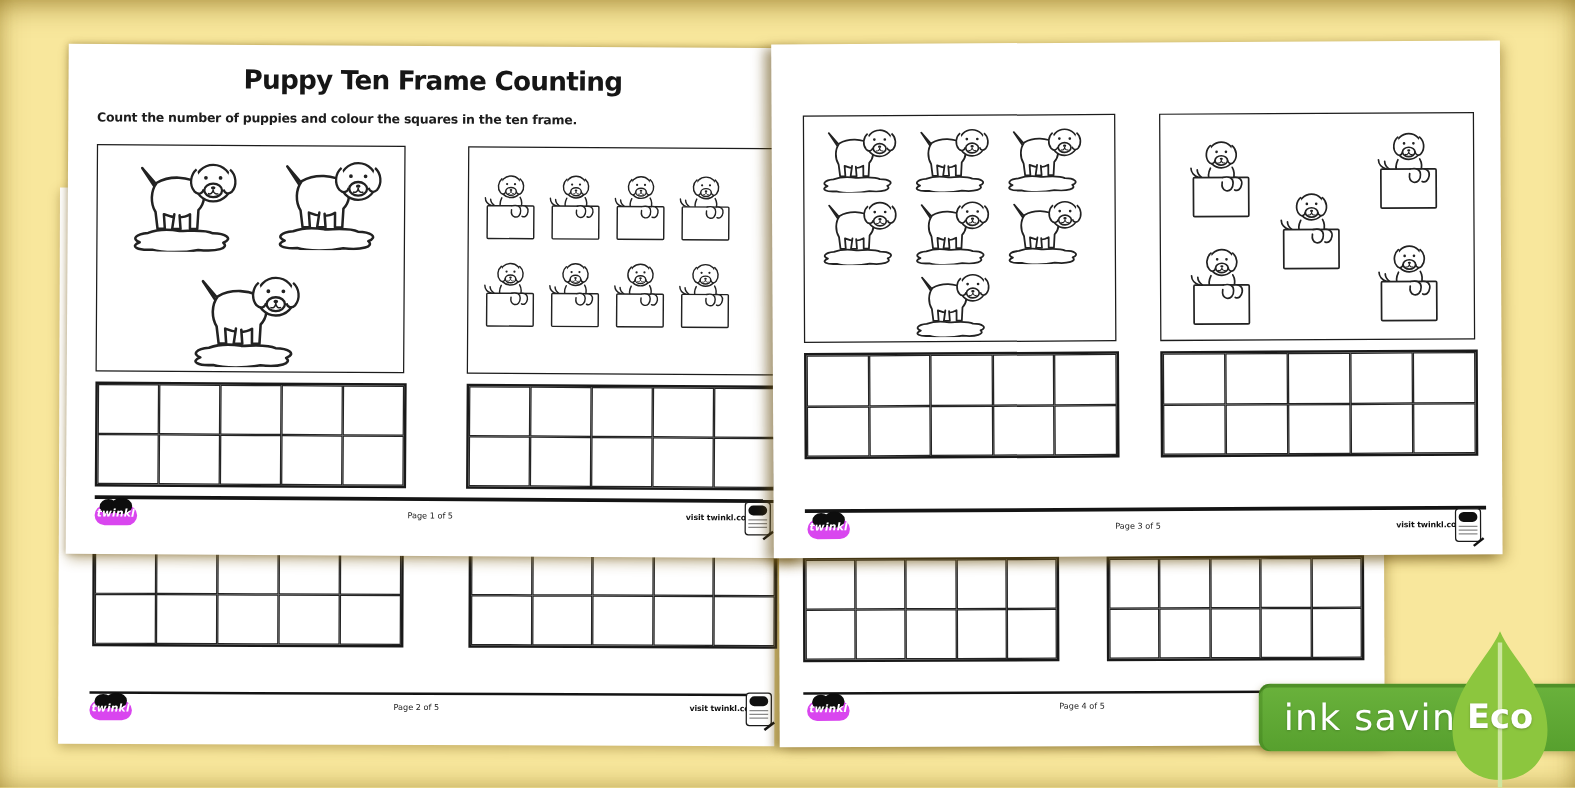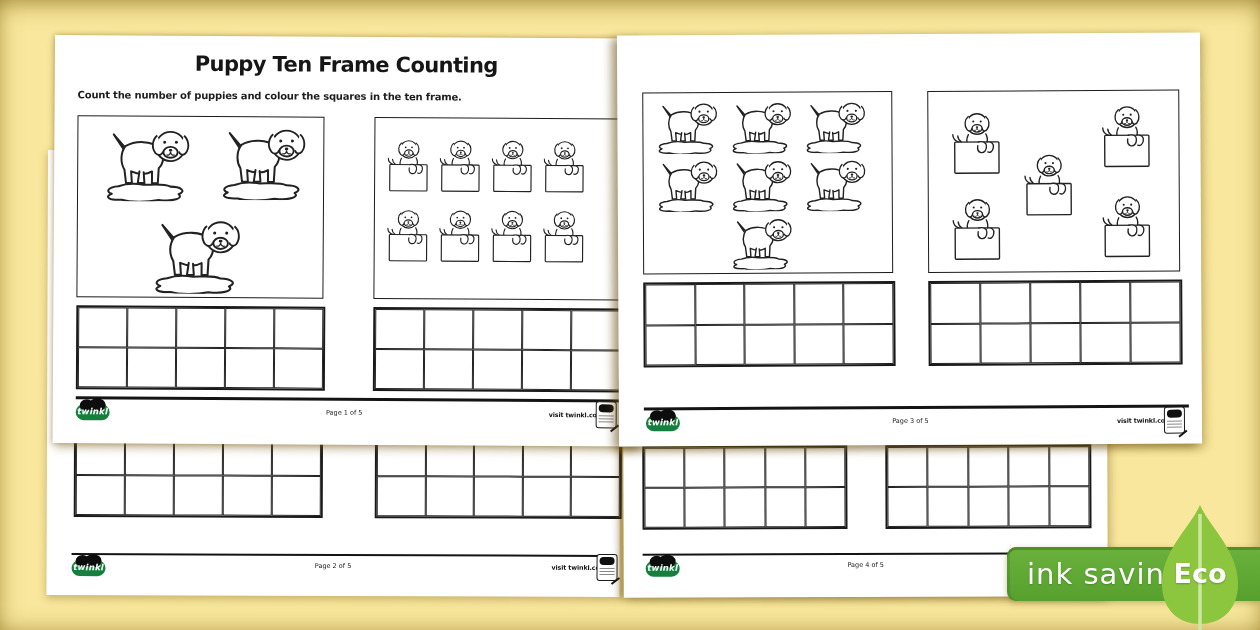--- a/index.html
+++ b/index.html
@@ -37,21 +37,21 @@
 
   .tf{position:absolute;display:grid;
     grid-template-columns:repeat(5,1fr);grid-template-rows:1fr 1fr;
     border:2.4px solid #191919;background:#fff;}
   .tf > div{border:.9px solid #242424;}
 
   .rule{position:absolute;height:2.6px;background:#141414;}
   .rule.thin{height:2px;}
 
   
-  .cloud{position:absolute;width:34px;height:16px;background:#15803d;border-radius:50px;}
+  .cloud{position:absolute;width:34px;height:16px;background:#d946ef;border-radius:50px;}
   .cloud::before{content:"";position:absolute;width:14px;height:12px;background:#0d0d0d;border-radius:50%;top:-5px;left:4px;}
   .cloud::after{content:"";position:absolute;width:17px;height:13px;background:#0d0d0d;border-radius:50%;top:-6px;right:4px;}
   .cloud span{position:relative;z-index:1;display:block;text-align:center;
     color:#fff;font-size:8.5px;font-weight:bold;font-style:italic;line-height:15px;letter-spacing:.2px;}
   .page-label{position:absolute;left:0;right:0;text-align:center;font-size:6.5px;color:#222;}
   .visit{position:absolute;font-size:6.3px;font-weight:bold;color:#111;letter-spacing:-.1px;}
   .vbadge{position:absolute;width:19px;height:25px;background:#fff;border:1.3px solid #1a1a1a;border-radius:3px;}
   .vbadge .vb-cloud{position:absolute;top:2px;left:2px;right:2px;height:8px;background:#101010;border-radius:6px;}
   .vbadge .vb-line{position:absolute;left:2px;right:2px;height:1px;background:#888;}
   .vbadge .vb-pencil{position:absolute;right:-4px;bottom:-2px;width:10px;height:2.2px;background:#111;transform:rotate(-38deg);}

